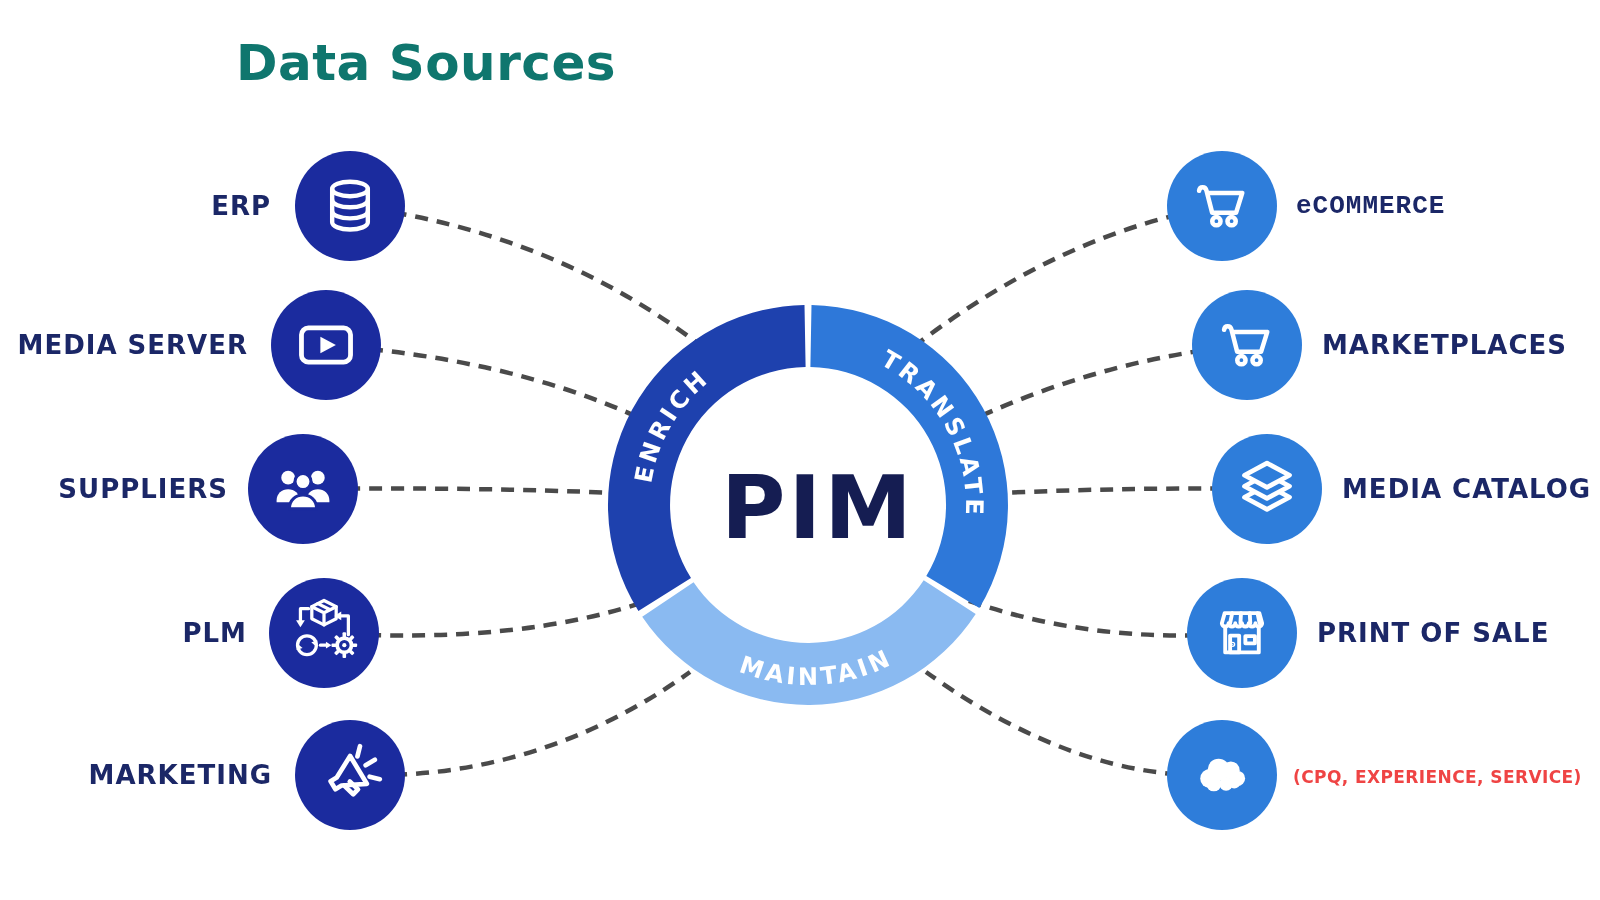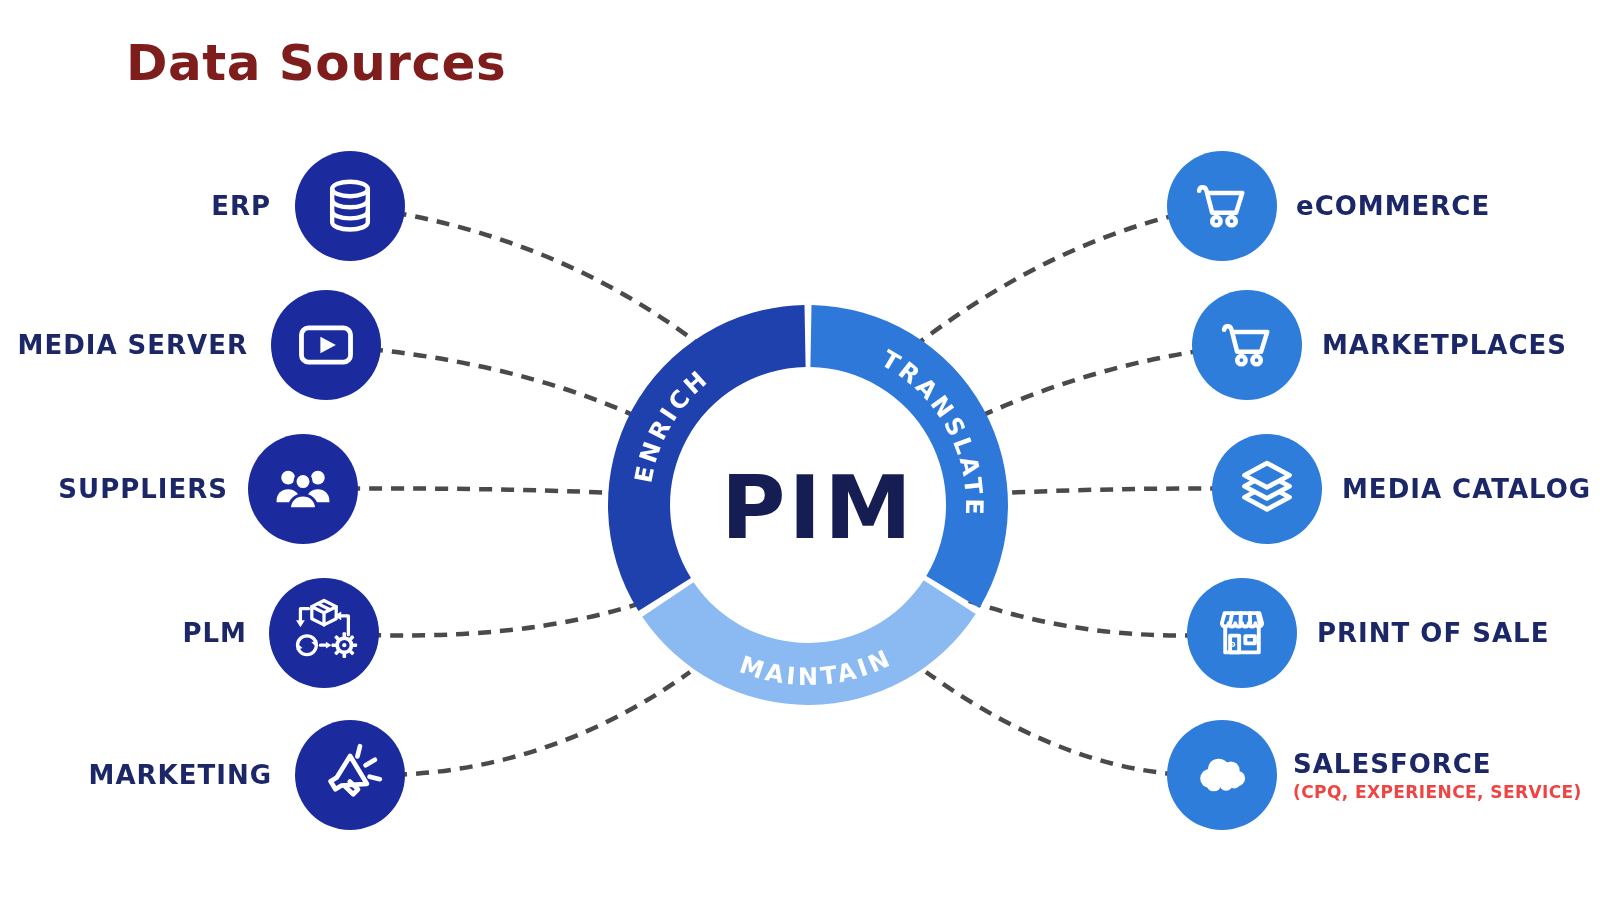--- a/index.html
+++ b/index.html
@@ -2,22 +2,22 @@
 <html><head>
 <meta charset="utf-8">
 <style>
   * { margin:0; padding:0; box-sizing:border-box; }
   html,body { width:1600px; height:900px; overflow:hidden; background:#fff; }
   .page {
     position:relative; width:1600px; height:900px; background:#ffffff;
     font-family:"DejaVu Sans","Liberation Sans",sans-serif;
   }
   .col-title {
-    position:absolute; top:34px; width:600px; 
-    font-size:50px; font-weight:800; color:#7f1d1d; letter-spacing:0.5px;
+    position:absolute; top:34px; width:600px; text-align:center;
+    font-size:50px; font-weight:800; color:#0f766e; letter-spacing:0.5px;
   }
   .col-title.left  { left:126px; }
   .col-title.right { left:828px; }
 
   .bubble {
     position:absolute; width:110px; height:110px; border-radius:50%;
     display:flex; align-items:center; justify-content:center;
   }
   .row-label {
     position:absolute; transform:translateY(-50%);
@@ -140,21 +140,21 @@
   <div class="bubble" style="left: 295px; top: 720px; background: rgb(27, 43, 158);">
     <svg width="66" height="66" viewBox="0 0 24 24" fill="none" stroke="#fff" stroke-width="1.7" stroke-linecap="round" stroke-linejoin="round">
       <g transform="rotate(-31 12 12)">
         <path d="M4.8 10.3 h2.6 L15.6 6.1 V17.9 L7.4 13.7 H4.8 Z"></path>
         <path d="M8.2 14.2 l1.2 4.4 2.4 -0.6 -1.1 -4"></path>
         <path d="M17.8 7.6 l2.7 -2.7 M18.7 11.9 h3.9 M17.8 16.2 l2.7 2.7"></path>
       </g>
     </svg>
   </div>
 
-  <div class="row-label" style="left:1296px; top:206px;">eCOMMERCE</div>
+  <div class="row-label" style="left:1296px; top:206px;font-family:Liberation Mono, monospace;">eCOMMERCE</div>
   <div class="bubble" style="left: 1167px; top: 151px; background: rgb(46, 125, 218);">
     <svg width="64" height="64" viewBox="0 0 24 24" fill="none" stroke="#fff" stroke-width="1.7" stroke-linecap="round" stroke-linejoin="round">
       <path d="M3.4 6.3 c0.3 -1.8 2.4 -1.7 2.8 0 L8.3 14.5 h9 L19.6 7.1 H6.5"></path>
       <circle cx="9.9" cy="17.7" r="1.55"></circle>
       <circle cx="15.6" cy="17.7" r="1.55"></circle>
     </svg>
   </div>
 
   <div class="row-label" style="left:1322px; top:345px;">MARKETPLACES</div>
   <div class="bubble" style="left: 1192px; top: 290px; background: rgb(46, 125, 218);">
@@ -180,21 +180,20 @@
       <path d="M5.3 4.3 H18.7 L19.8 8.2 a1.3 1.3 0 0 1 -2.6 0 a1.3 1.3 0 0 1 -2.6 0 a1.3 1.3 0 0 1 -2.6 0 a1.3 1.3 0 0 1 -2.6 0 a1.3 1.3 0 0 1 -2.6 0 a1.3 1.3 0 0 1 -2.6 0 Z"></path>
       <path d="M8.2 4.3 l-0.8 3.9 M11.6 4.3 l-0.2 3.9 M15 4.3 l0.2 3.9 M18 4.3 l0.8 3.9"></path>
       <path d="M5.5 10.2 V19.5 H18.5 V10.2"></path>
       <rect x="7.4" y="13" width="3.5" height="6.5"></rect>
       <circle cx="8.4" cy="16.4" r="0.25" fill="#fff"></circle>
       <rect x="13.3" y="13.2" width="3.7" height="2.8"></rect>
     </svg>
   </div>
 
   <div class="row-label" style="left:1293px; top:775px;">
-    <div>SALESFORCE</div>
     <div class="sub-label">(CPQ, EXPERIENCE, SERVICE)</div>
   </div>
   <div class="bubble" style="left: 1167px; top: 720px; background: rgb(46, 125, 218);">
     <svg width="68" height="68" viewBox="0 0 100 100" fill="#fff">
       <circle cx="32" cy="55" r="14"></circle>
       <circle cx="45" cy="42" r="16"></circle>
       <circle cx="63" cy="43" r="13"></circle>
       <circle cx="73" cy="55" r="11"></circle>
       <circle cx="38" cy="63" r="11"></circle>
       <circle cx="56" cy="63" r="10"></circle>

